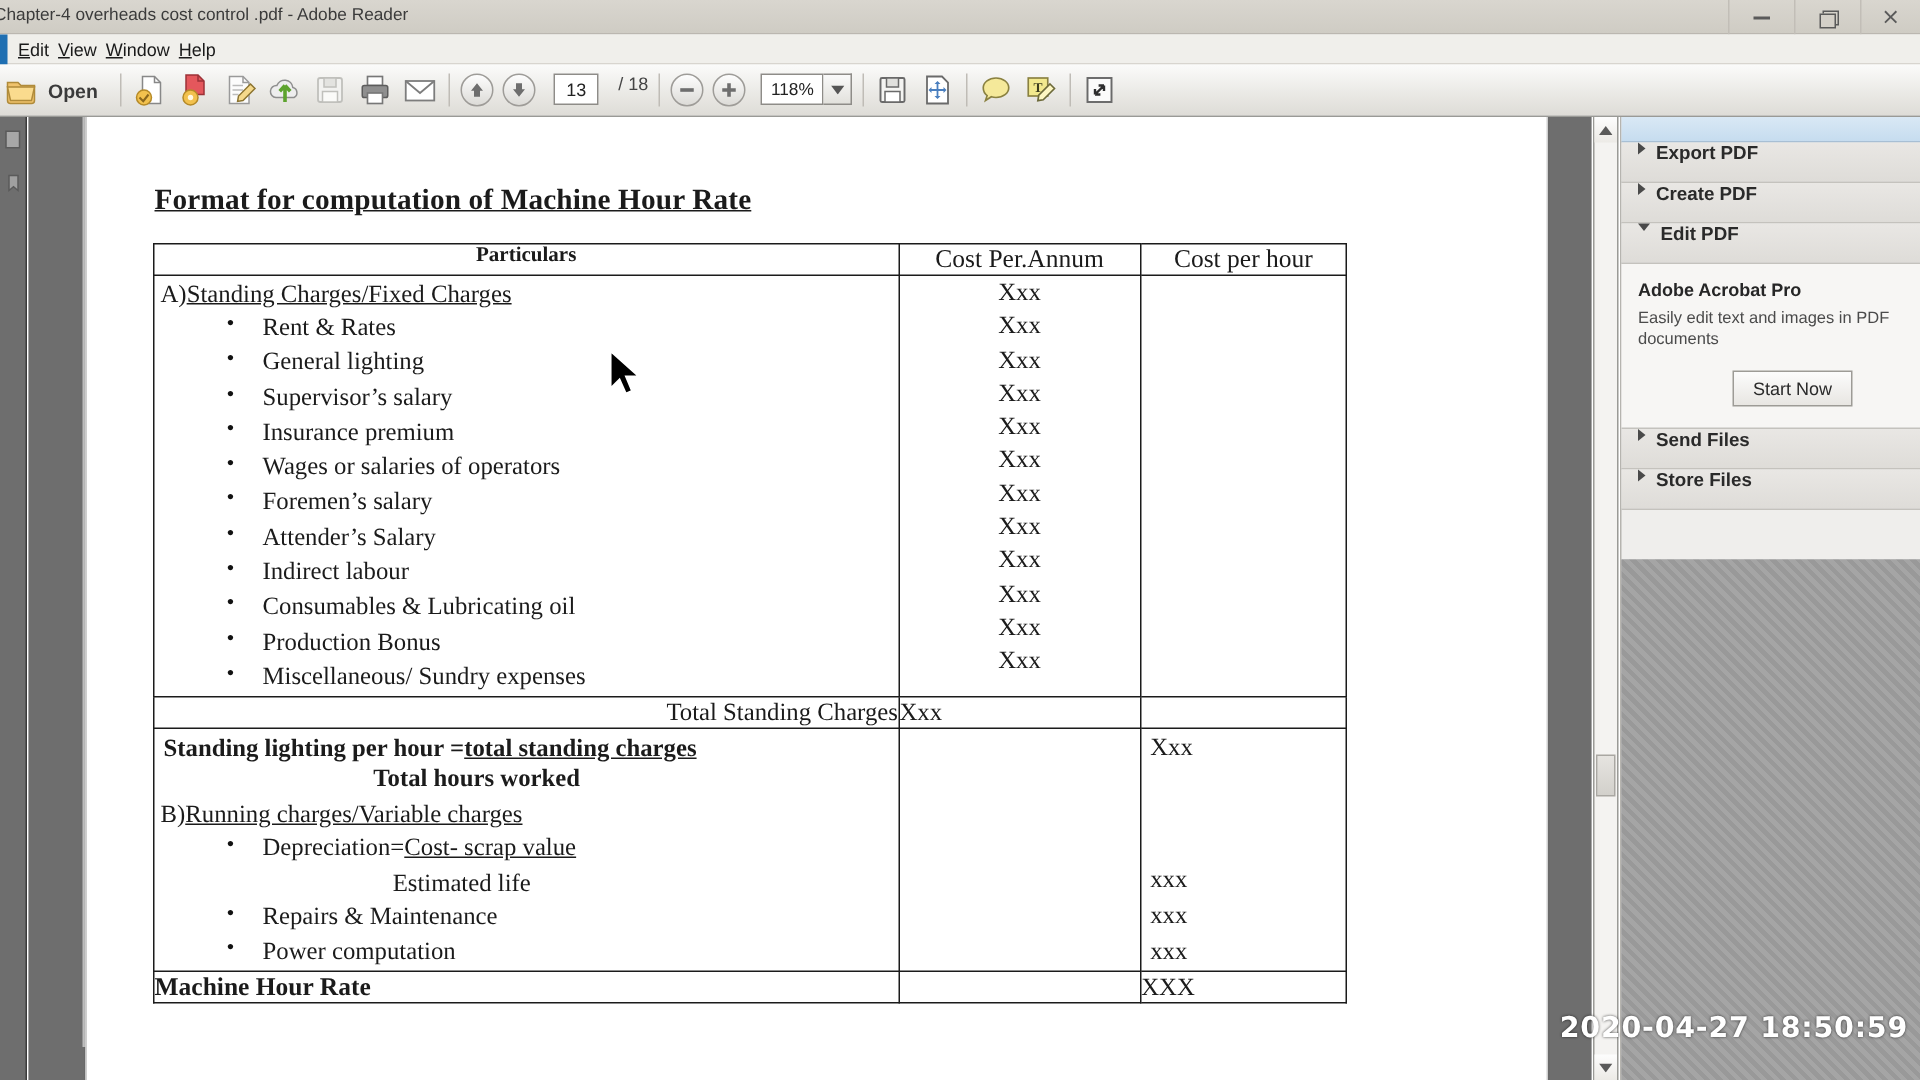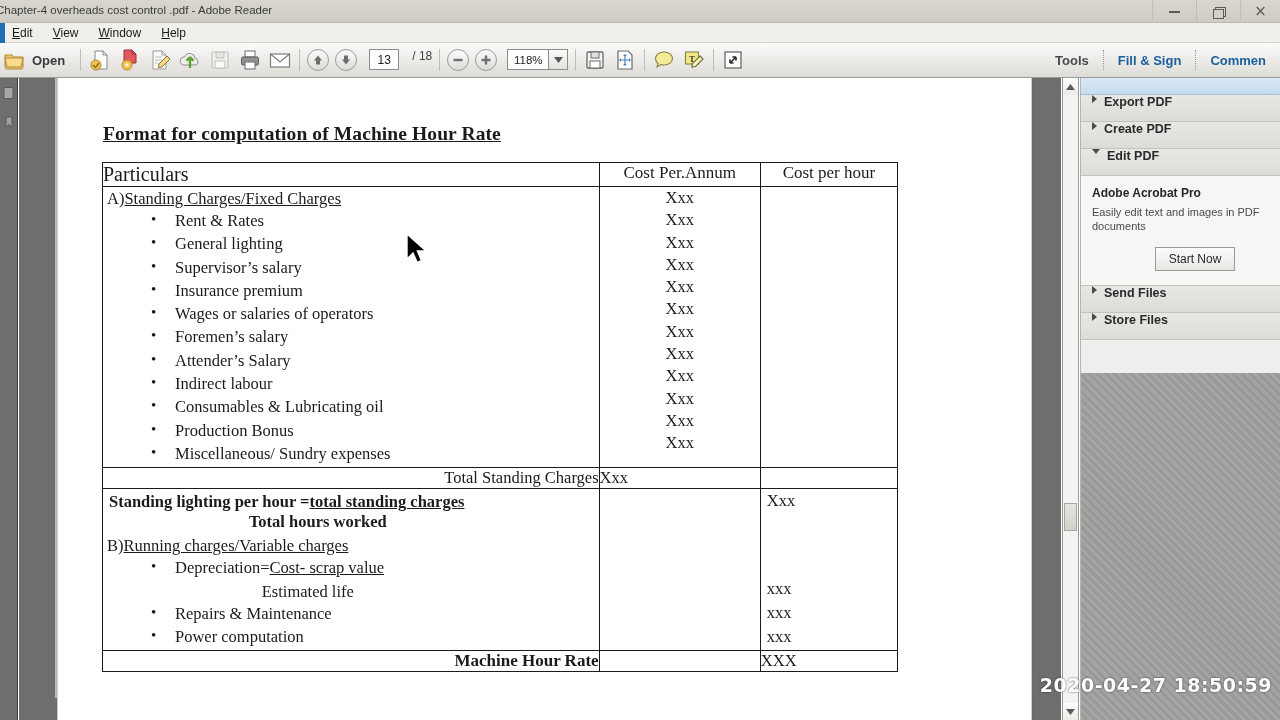--- a/index.html
+++ b/index.html
@@ -39,21 +39,21 @@
     border: 1.5px solid #5a5a5a; background: #d4d0c8;
   }
   .wc-close { font-size: 15px; color: #5a5a5a; line-height: 1; font-family: "DejaVu Sans", sans-serif; }
 
   
   .menubar {
     position: absolute; left: 0; top: 23px; width: 1280px; height: 20px;
     background: #f0efeb; border-bottom: 1px solid #d8d5cf;
   }
   .menu-accent { position: absolute; left: 0; top: 0; width: 5px; height: 20px; background: #1f6fb2; }
-  .menuitems { position: absolute; left: 10px; top: 2px; display: flex; gap: 16px; }
+  .menuitems { position: absolute; left: 10px; top: 2px; display: flex; gap: 2px; }
   .menuitem { font-size: 12px; color: #1a1a1a; padding: 1px 2px; }
   .menuitem u { text-decoration: underline; }
 
   
   .toolbar {
     position: absolute; left: 0; top: 43px; width: 1280px; height: 35px;
     background: linear-gradient(#fbfbfa, #e9e8e4 60%, #dedcd7);
     border-bottom: 1px solid #9a9a96;
     display: flex; align-items: center;
   }
@@ -134,42 +134,42 @@
   }
   .tbl td {
     border: 1px solid #1b1b1b;
     vertical-align: top;
     padding: 0;
   }
   .col-part { width: 496px; }
   .col-annum { width: 161px; }
   .col-hour { width: 137px; }
 
-  .hd { text-align: left; font-size: 20px; font-weight: normal; padding: 2px 0 4px; }
+  .hd { text-align: center; font-size: 14px; font-weight: bold; padding: 2px 0 4px; }
   .hd-sm { text-align: center; font-size: 17px; font-weight: normal; padding: 3px 0 4px; }
 
   .sect-head {
     font-size: 16.5px; padding: 2px 0 0 4px;
   }
   .sect-head .ul { text-decoration: underline; }
   ul.bullets { list-style: none; margin: 0; padding: 0 0 2px 0; }
   ul.bullets li {
     font-size: 16.5px; line-height: 23.3px;
     padding-left: 72px; position: relative; white-space: nowrap;
   }
   ul.bullets li::before {
     content: "\2022"; position: absolute; left: 48px; top: -1px;
     font-size: 15px; color: #111;
   }
   .xcol { text-align: center; font-size: 16.5px; line-height: 22.3px; padding-top: 2px; }
   .xcol div { }
 
   .cell-right { text-align: right; font-size: 16.5px; padding: 1px 6px 2px 0; }
   .cell-left { text-align: left; font-size: 16.5px; padding: 1px 0 2px 5px; }
-  .cell-center-b { text-align: right; font-size: 17px; font-weight: bold; padding: 2px 6px 3px 0; }
+  .cell-center-b { text-align: left; font-size: 17px; font-weight: bold; padding: 2px 6px 3px 0; }
 
   .formula { padding: 3px 0 2px 6px; }
   .formula .line1 { font-size: 16.5px; font-weight: bold; white-space: nowrap; }
   .formula .line1 .frac { text-decoration: underline; }
   .formula .line2 { font-size: 16.5px; font-weight: bold; text-align: center; padding-right: 72px; }
   .sub-formula { text-align: center; padding-right: 86px; font-size: 16.5px; }
   .hourcol-vals { font-size: 16.5px; padding-left: 6px; }
 
   
   .vscroll {
@@ -413,27 +413,20 @@
 
     <div class="tbsep"></div>
 
     <span class="tbicon">
       <svg width="24" height="24" viewBox="0 0 24 24">
         <rect x="4" y="4" width="16" height="16" fill="#fbfbfa" stroke="#6a6a6a" stroke-width="1.3"></rect>
         <path d="M9 15l6-6M15 9h-3.6M15 9v3.6M9 15h3.6M9 15v-3.6" stroke="#2e2e2e" stroke-width="1.6" fill="none"></path>
       </svg>
     </span>
 
-    <div class="tb-right">
-      <span class="tbtext dark">Tools</span>
-      <span class="tbdotsep"></span>
-      <span class="tbtext blue">Fill &amp; Sign</span>
-      <span class="tbdotsep"></span>
-      <span class="tbtext blue">Commen</span>
-    </div>
   </div>
 
   <div class="leftnav">
     <span class="leftnav-ico" style="top:8px">
       <svg width="14" height="14" viewBox="0 0 14 14">
           <rect x="2" y="1.5" width="9" height="11" fill="#d6d6d6" stroke="#4a4a4a" stroke-width="1"></rect>
         </svg>
     </span>
     <span class="leftnav-ico" style="top:37px">
       <svg width="14" height="14" viewBox="0 0 14 14">

